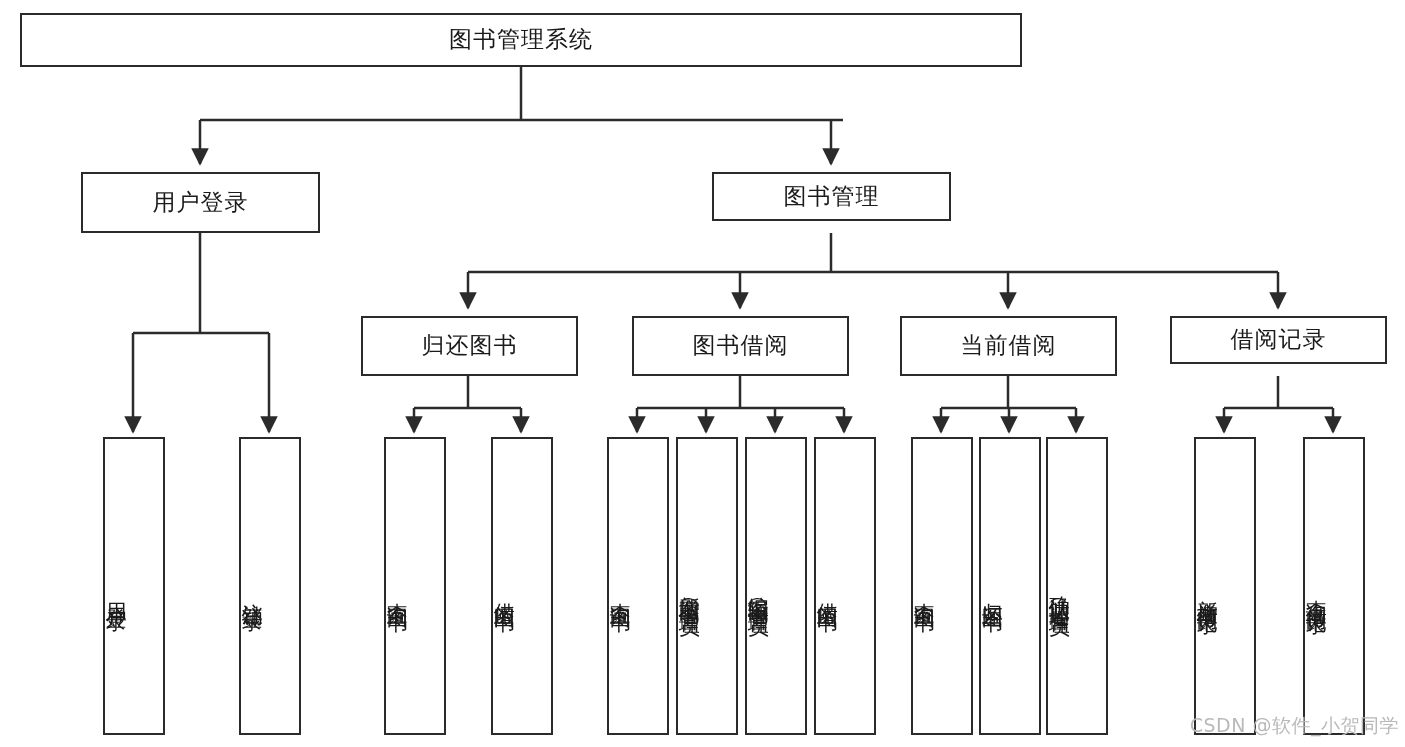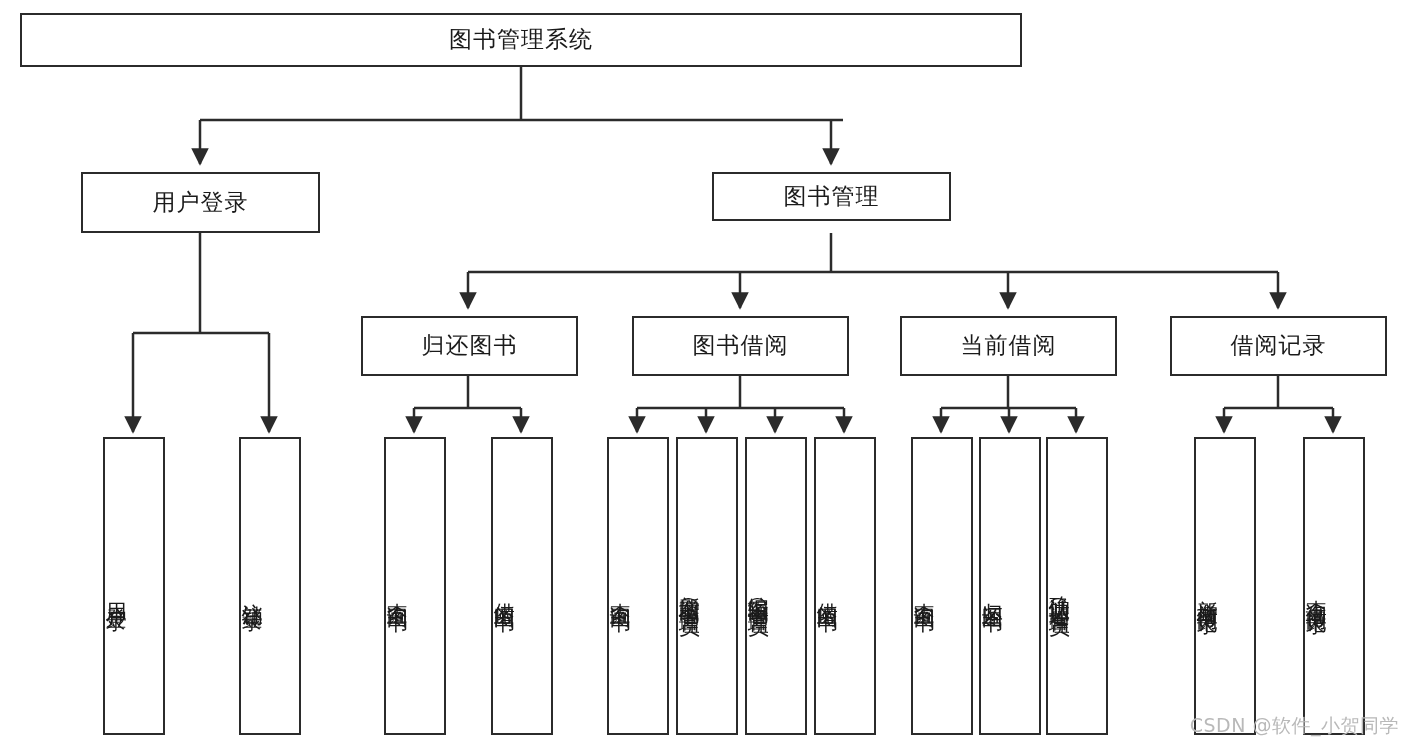--- a/index.html
+++ b/index.html
@@ -140,21 +140,21 @@
 
   <div class="node horizontal" style="left:361px; top:316px; width:217px; height:60px;">
     <span class="hlabel">归还图书</span>
   </div>
   <div class="node horizontal" style="left:632px; top:316px; width:217px; height:60px;">
     <span class="hlabel">图书借阅</span>
   </div>
   <div class="node horizontal" style="left:900px; top:316px; width:217px; height:60px;">
     <span class="hlabel">当前借阅</span>
   </div>
-  <div class="node horizontal" style="left:1170px; top:316px; width:217px; height:60px;">
+  <div class="node horizontal" style="left:1170px; top:316px; width:217px; height:48px;">
     <span class="hlabel">借阅记录</span>
   </div>
 
   <div class="node vertical" style="left:103px; top:437px; width:62px; height:298px;">
     <span class="vlabel">用户登录</span>
   </div>
   <div class="node vertical" style="left:239px; top:437px; width:62px; height:298px;">
     <span class="vlabel">注销登录</span>
   </div>
 

